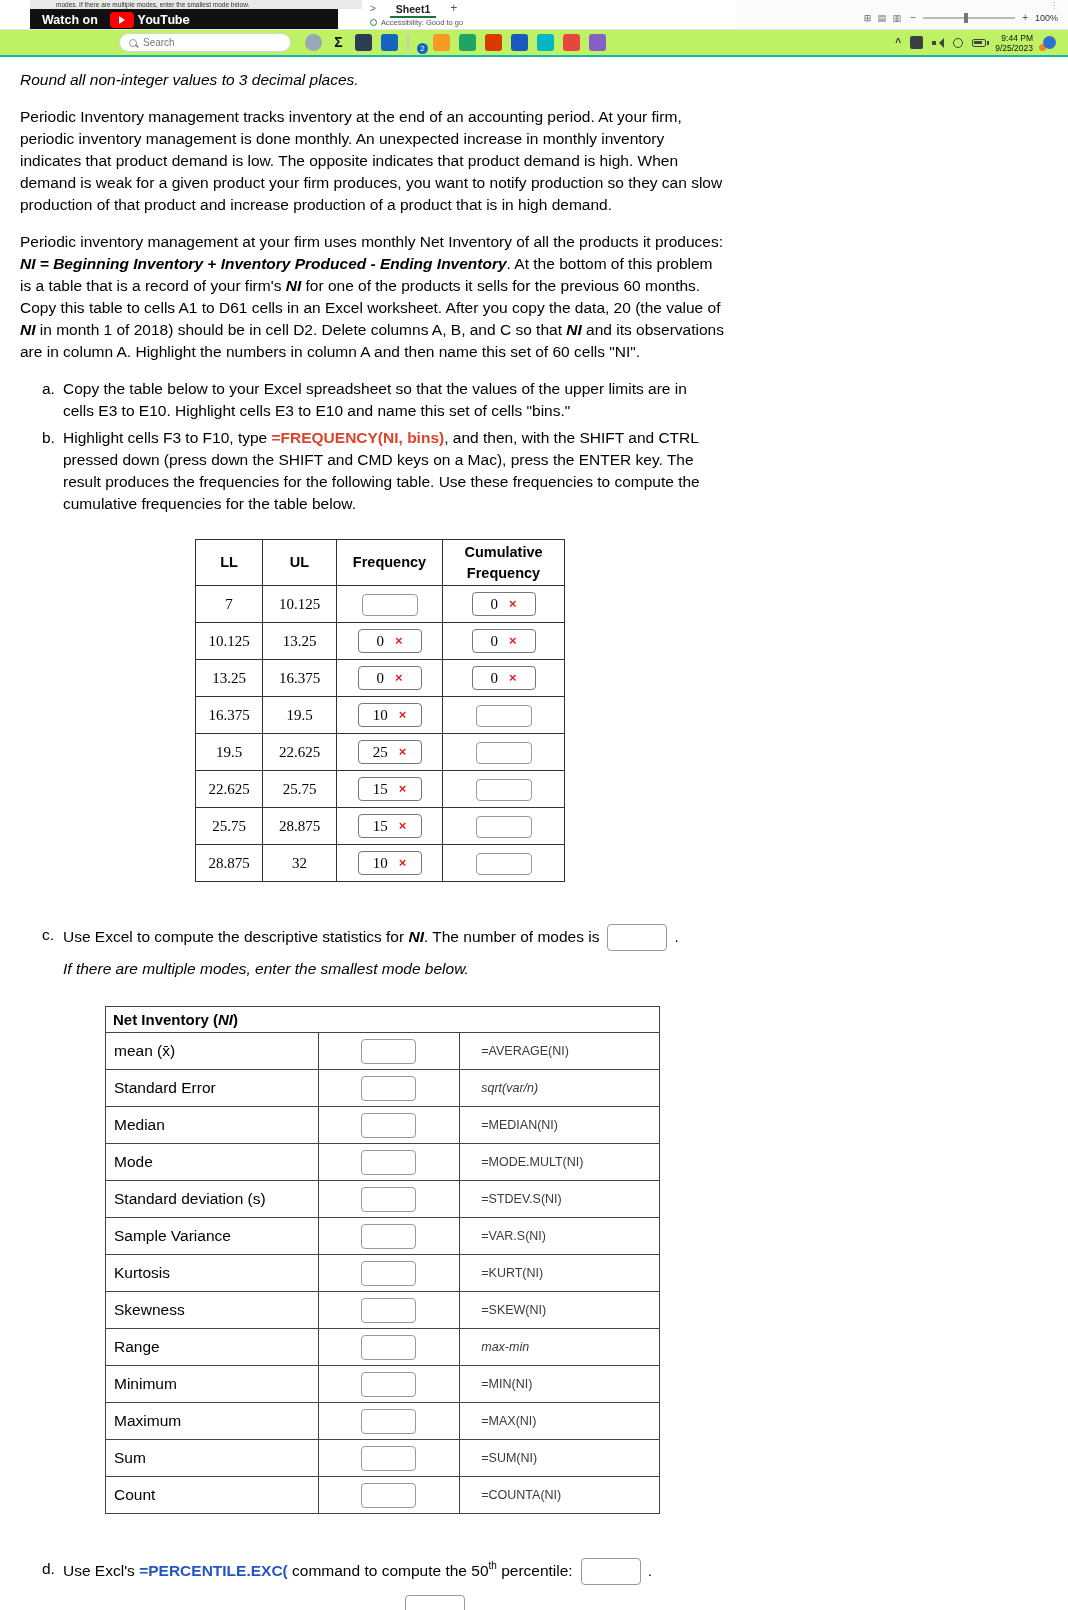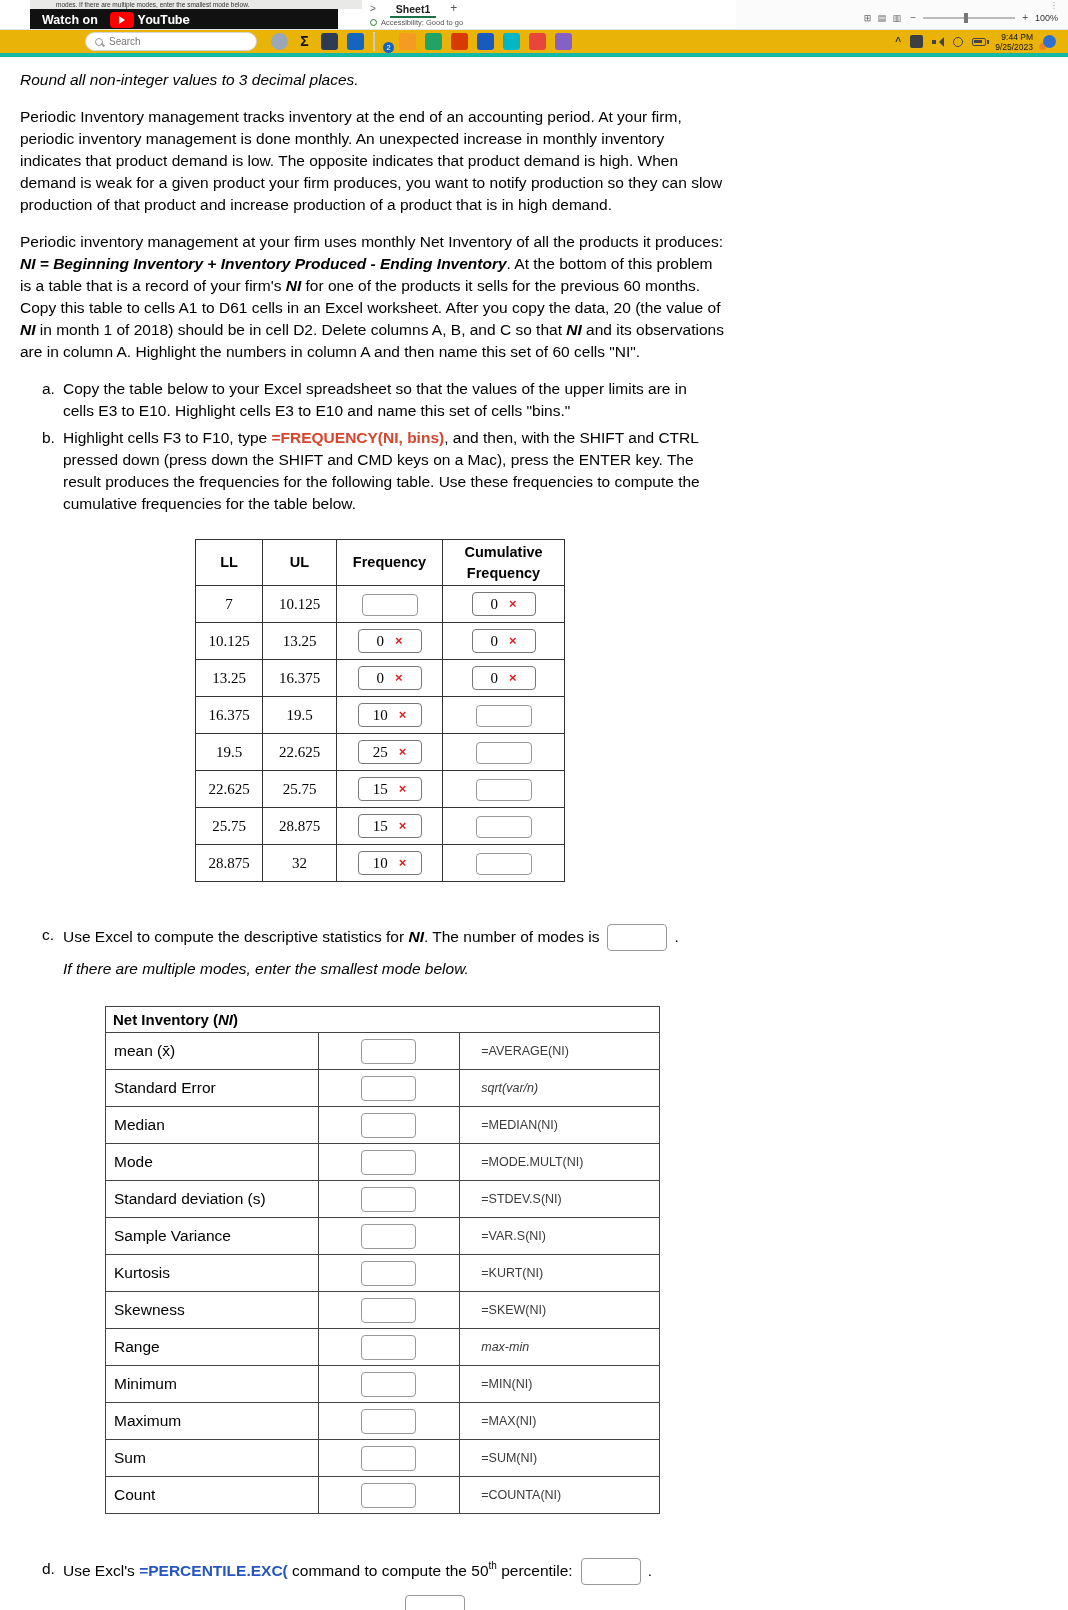--- a/index.html
+++ b/index.html
@@ -29,22 +29,22 @@
 
   .excel-status { position:absolute; right:0; top:0; width:332px; height:29px; background:#fbfbfb; }
   .status-dots { position:absolute; top:1px; right:8px; color:#888; font-size:8px; letter-spacing:2px; }
   .status-main { position:absolute; right:10px; top:12px; display:flex; align-items:center; gap:7px; color:#555; }
   .view-glyphs { font-size:9px; letter-spacing:2px; color:#666; }
   .zoom-minus,.zoom-plus { font-size:10px; color:#555; }
   .zoom-track { width:92px; height:2px; background:#bbb; position:relative; }
   .zoom-thumb { position:absolute; left:44%; top:-4px; width:4px; height:10px; background:#777; }
   .zoom-pct { font-size:9px; color:#333; }
 
-  .taskbar { position:absolute; left:0; top:29px; width:100%; height:28px; background:#eab308;
-             border-top:1px solid #e3e3e3; border-bottom:4px solid #14b8a6; display:flex; align-items:center; }
+  .taskbar { position:absolute; left:0; top:29px; width:100%; height:28px; background:#bef264;
+             border-top:1px solid #e3e3e3; border-bottom:2px solid #14b8a6; display:flex; align-items:center;padding-left:34px; }
   .search-box { margin-left:85px; width:172px; height:19px; background:#fff; border:1px solid #d4d4d4;
                 border-radius:10px; display:flex; align-items:center; gap:6px; padding:0 9px; color:#777; font-size:10px; }
   .mag { width:8px; height:8px; border:1.5px solid #999; border-radius:50%; position:relative; flex:none; }
   .mag::after { content:""; position:absolute; width:4px; height:1.5px; background:#999; transform:rotate(45deg); right:-3px; bottom:-1px; }
   .task-icons { display:flex; align-items:center; gap:9px; margin-left:14px; }
   .ticon { width:17px; height:17px; border-radius:3px; flex:none; }
   .sigma { background:transparent; color:#111; font-weight:bold; font-size:14px; line-height:17px; text-align:center; width:15px; }
   .badge-wrap { position:relative; width:17px; height:17px; }
   .badge-base { width:17px; height:17px; border-radius:3px; background:#fff; border:1px solid #c9c9c9; }
   .badge-num { position:absolute; right:-4px; bottom:-3px; width:11px; height:11px; border-radius:50%;

